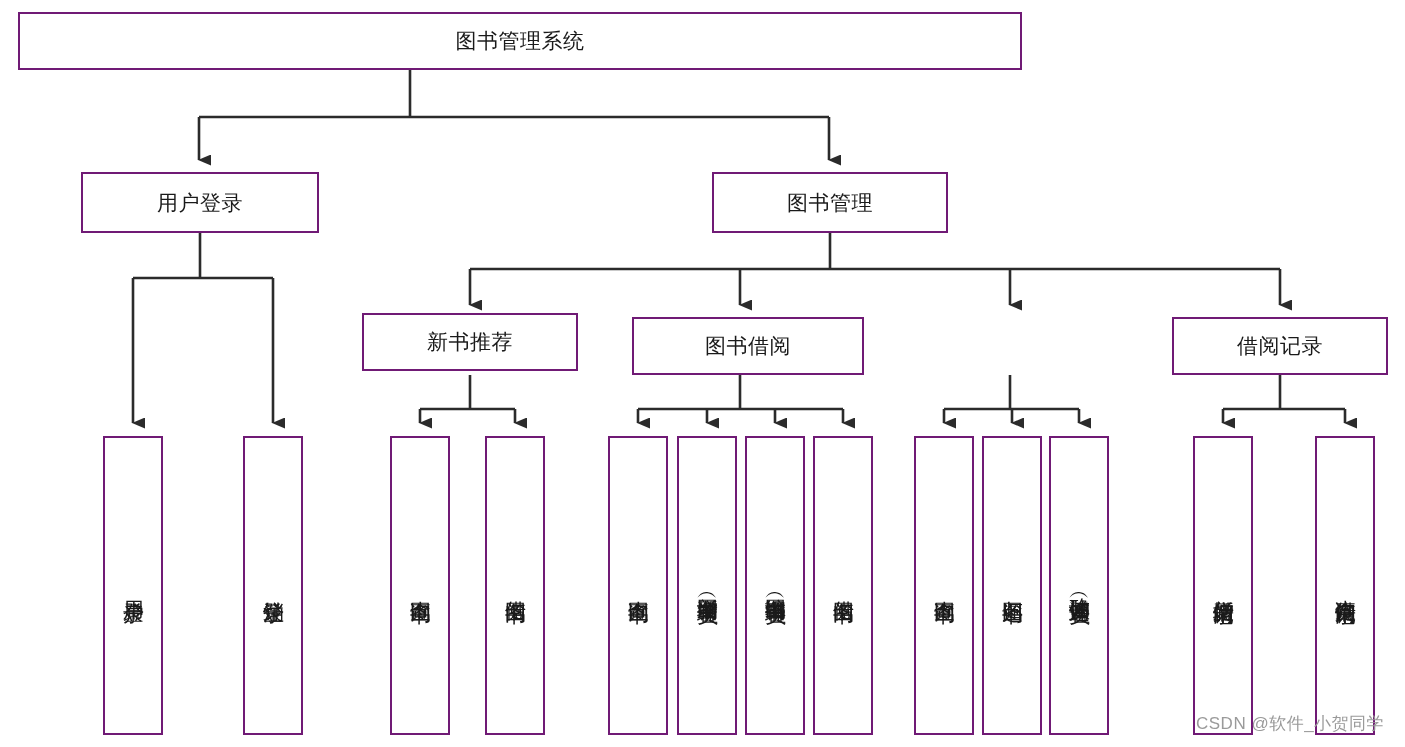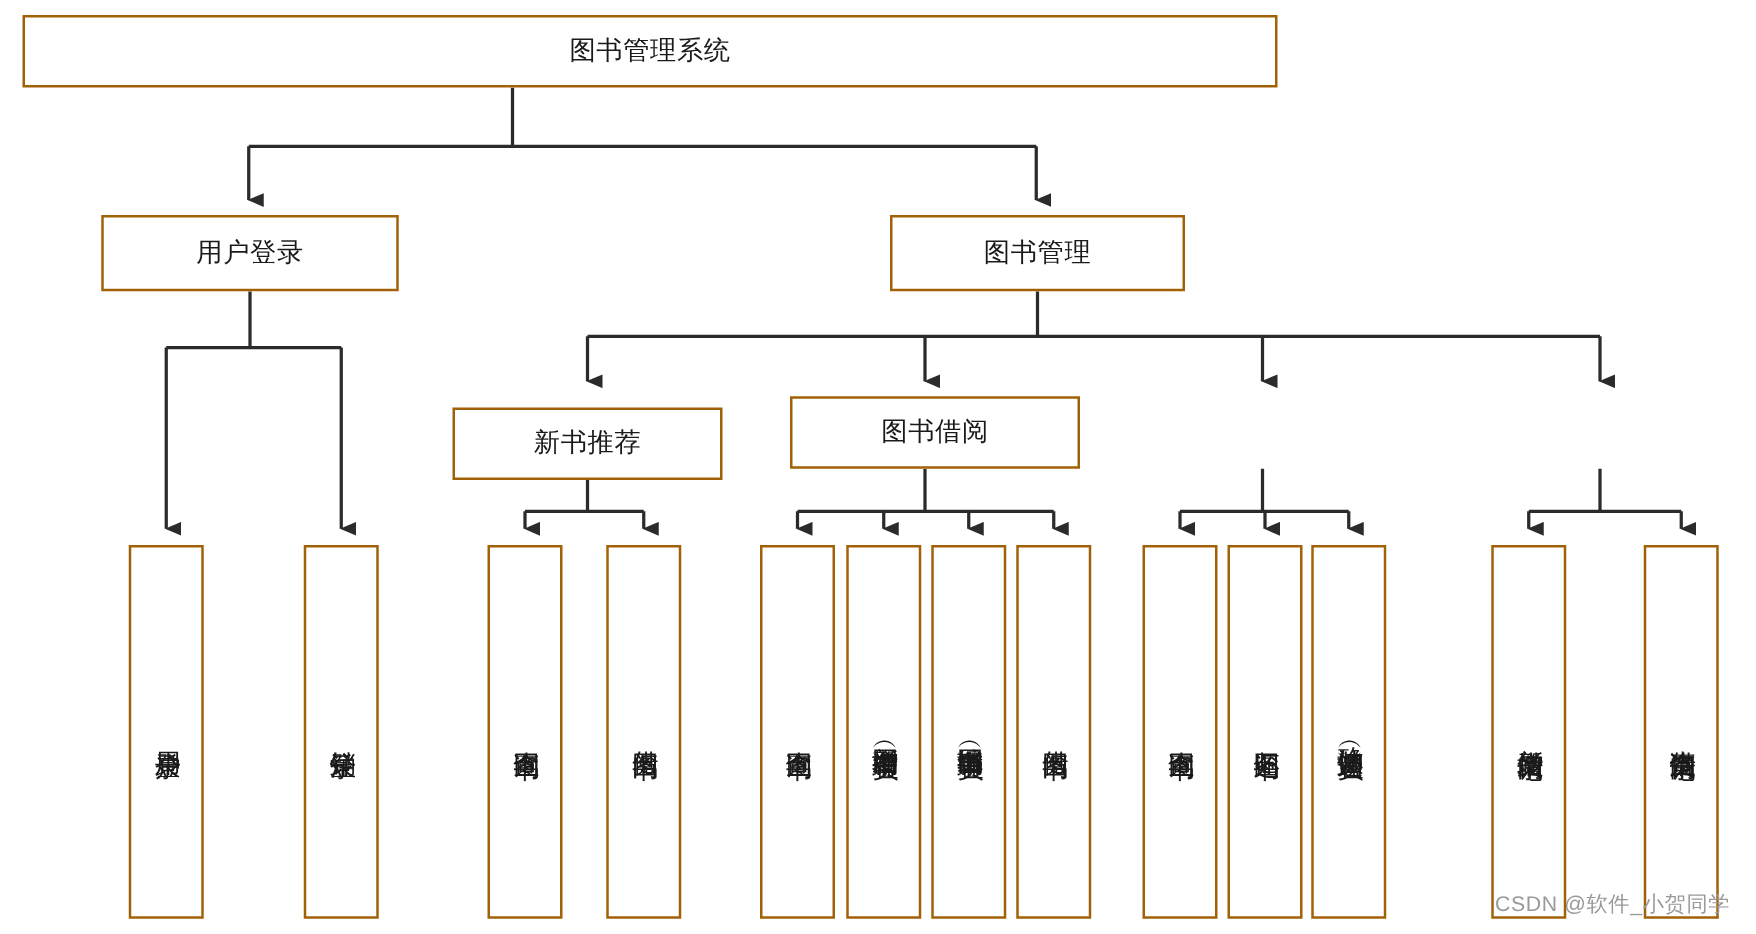--- a/index.html
+++ b/index.html
@@ -21,21 +21,21 @@
     position: absolute;
     left: 0;
     top: 0;
     width: 1405px;
     height: 747px;
   }
   .node-box {
     position: absolute;
     box-sizing: border-box;
     background: #ffffff;
-    border: 2px solid #a16207;
+    border: 2px solid #701a75;
     display: flex;
     align-items: center;
     justify-content: center;
     overflow: hidden;
   }
   .node-label {
     color: #1a1a1a;
     font-size: 21px;
     line-height: 1.12;
     letter-spacing: 0.5px;
@@ -120,25 +120,28 @@
     <span class="node-label">图书管理系统</span>
   </div>
 
   <div class="node-box" style="left: 81px; top: 172px; width: 238px; height: 61px;">
     <span class="node-label">用户登录</span>
   </div>
   <div class="node-box" style="left: 712px; top: 172px; width: 236px; height: 61px;">
     <span class="node-label">图书管理</span>
   </div>
 
-  <div class="node-box" style="left: 362px; top: 326px; width: 216px; height: 58px;">
+  <div class="node-box" style="left: 362px; top: 313px; width: 216px; height: 58px;">
     <span class="node-label">新书推荐</span>
   </div>
   <div class="node-box" style="left: 632px; top: 317px; width: 232px; height: 58px;">
     <span class="node-label">图书借阅</span>
+  </div>
+  <div class="node-box" style="left: 1172px; top: 317px; width: 216px; height: 58px;">
+    <span class="node-label">借阅记录</span>
   </div>
 
   <div class="node-box" style="left: 103px; top: 436px; width: 60px; height: 299px;">
     <span class="node-label vertical">用户登录</span>
   </div>
   <div class="node-box" style="left: 243px; top: 436px; width: 60px; height: 299px;">
     <span class="node-label vertical">注销登录</span>
   </div>
   <div class="node-box" style="left: 390px; top: 436px; width: 60px; height: 299px;">
     <span class="node-label vertical">查询图书</span>

